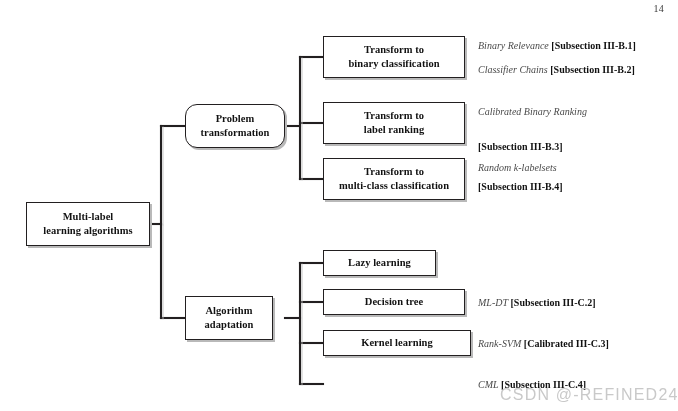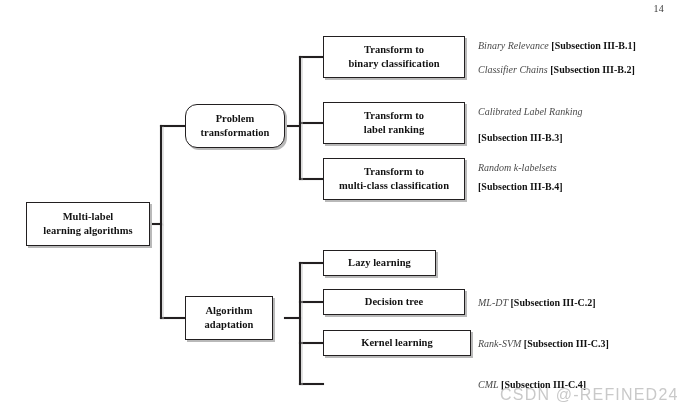--- a/index.html
+++ b/index.html
@@ -193,24 +193,24 @@
       <span class="ref">[Subsection III-B.1]</span>
     </div>
     <div style="margin-top:9px;">
       <span class="alg">Classifier Chains</span>
       <span class="ref">[Subsection III-B.2]</span>
     </div>
   </div>
 
   <div class="annot" style="left:478px; top:104px;">
     <div>
-      <span class="alg">Calibrated Label Ranking</span>
+      <span class="alg">Calibrated Binary Ranking</span>
       <span class="ref"></span>
     </div>
-    <div style="margin-top:11px;">
+    <div style="margin-top:20px;">
       <span class="alg"></span>
       <span class="ref">[Subsection III-B.3]</span>
     </div>
   </div>
 
   <div class="annot" style="left:478px; top:160px;">
     <div>
       <span class="alg">Random k-labelsets</span>
       <span class="ref"></span>
     </div>
@@ -224,21 +224,21 @@
   <div class="annot" style="left:478px; top:295px;">
     <div>
       <span class="alg">ML-DT</span>
       <span class="ref">[Subsection III-C.2]</span>
     </div>
   </div>
 
   <div class="annot" style="left:478px; top:336px;">
     <div>
       <span class="alg">Rank-SVM</span>
-      <span class="ref">[Subsection III-C.3]</span>
+      <span class="ref">[Calibrated III-C.3]</span>
     </div>
   </div>
 
   <div class="annot" style="left:478px; top:377px;">
     <div>
       <span class="alg">CML</span>
       <span class="ref">[Subsection III-C.4]</span>
     </div>
   </div>
 

